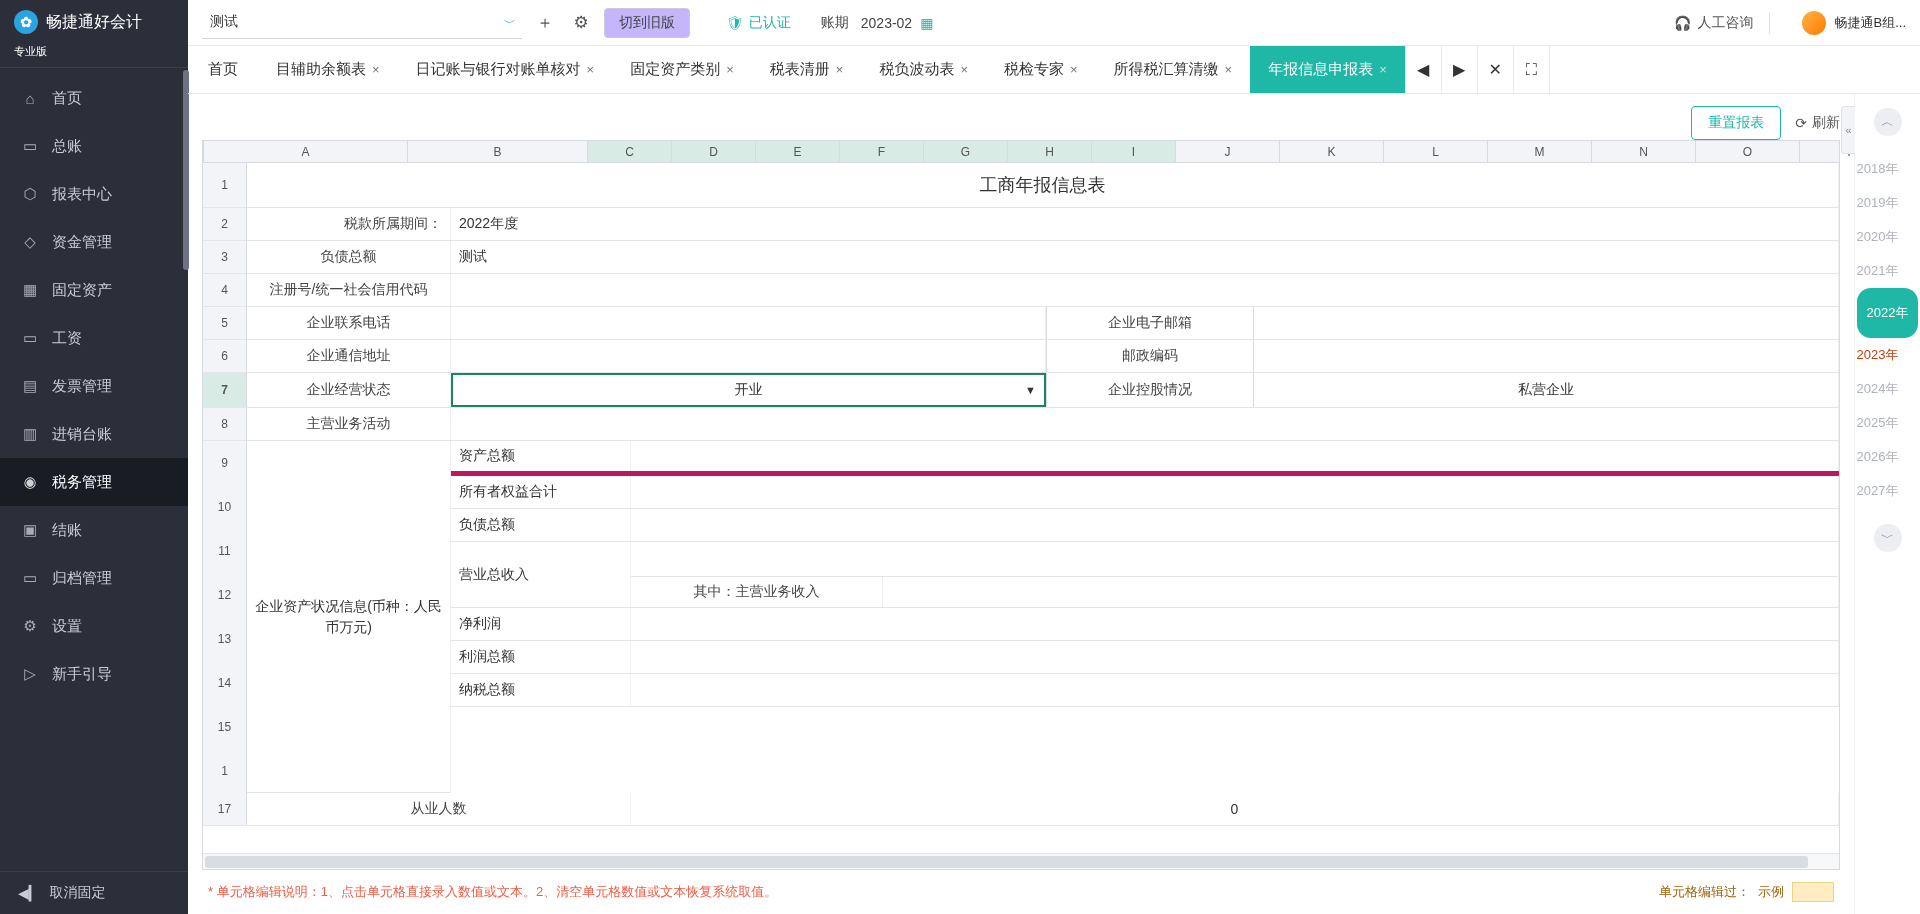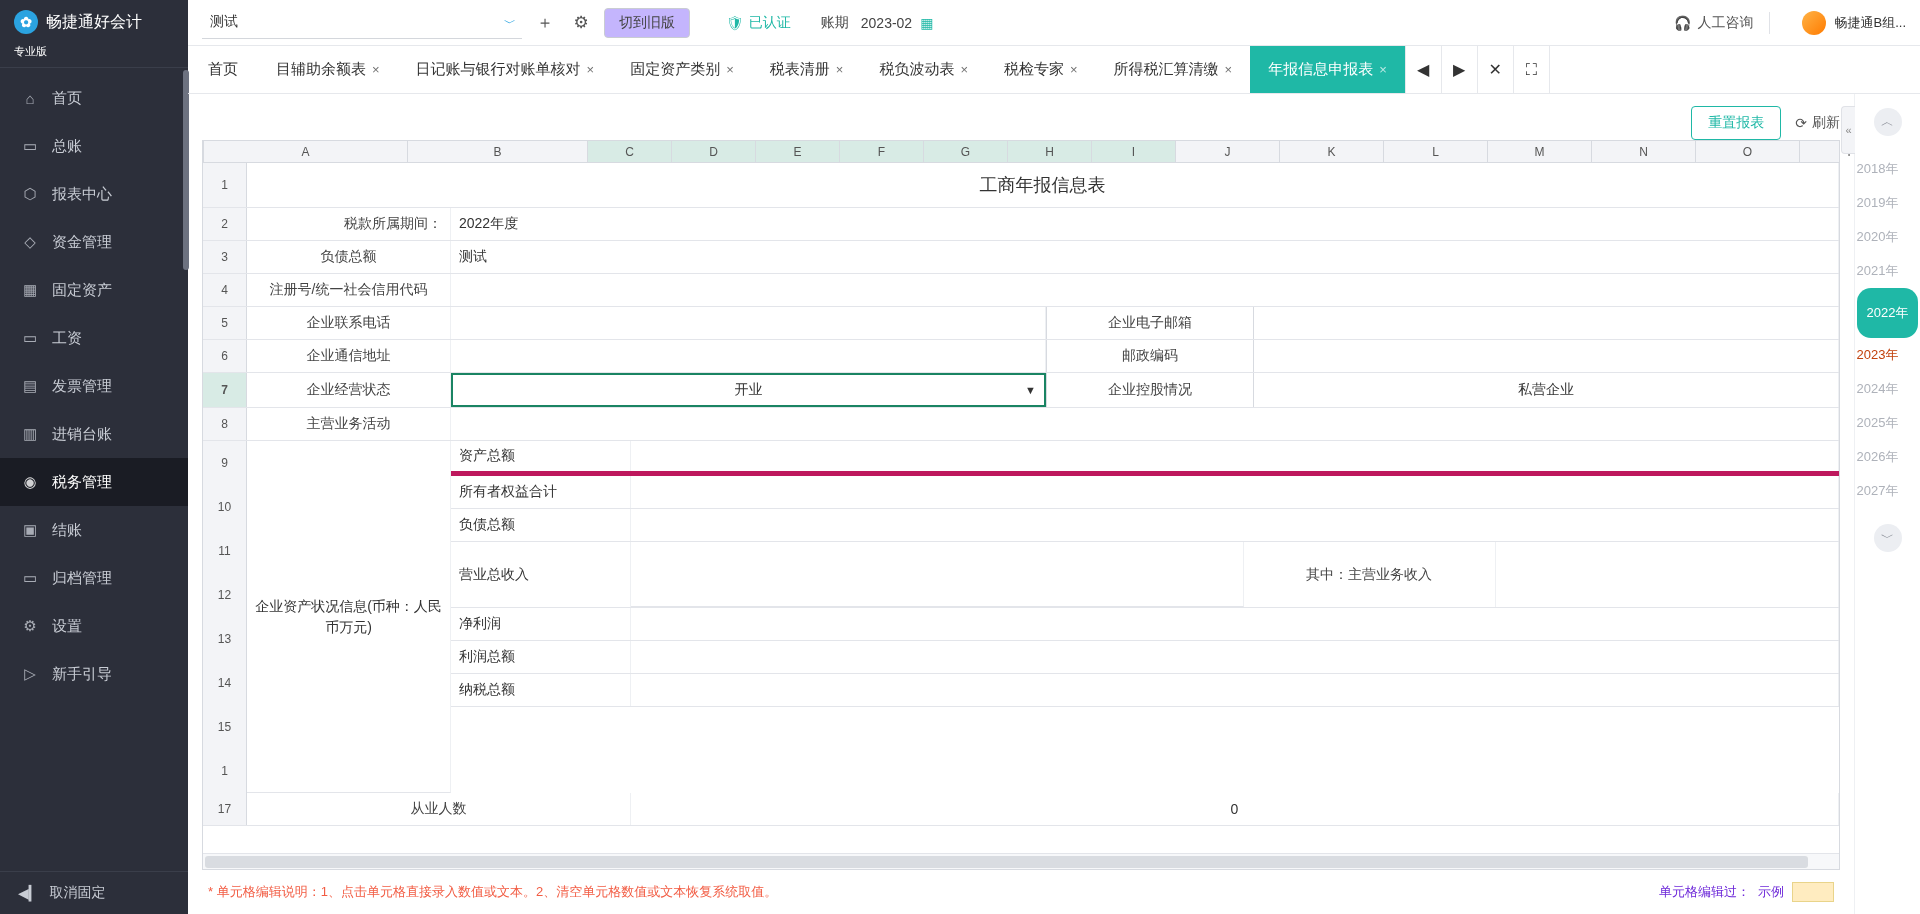--- a/index.html
+++ b/index.html
@@ -62,21 +62,21 @@
 .row { display: flex; border-bottom: 1px solid #e3e5ea; min-height: 33px; }
 .row-h { width: 44px; flex: 0 0 44px; background: #f3f4f7; border-right: 1px solid #d7dae0; display: flex; align-items: center; justify-content: center; font-size: 12px; color: #555; }
 .row-h.sel { background: #d8ebe5; font-weight: bold; }
 .cell { border-right: 1px solid #eef0f3; padding: 6px 8px; font-size: 14px; display: flex; align-items: center; }
 .title-cell { justify-content: center; font-size: 18px; font-weight: 500; color: #333; padding: 10px; }
 .label-cell { justify-content: center; color: #444; }
 .merged-vert { writing-mode: horizontal-tb; text-align: center; justify-content: center; }
 .selected-cell { border: 2px solid #1a8463; position: relative; }
 .selected-cell .caret { position: absolute; right: 8px; color: #333; font-size: 11px; }
 .footer-hint { padding: 12px 6px; font-size: 13px; color: #f25c43; display: flex; align-items: center; gap: 20px; }
-.footer-right { margin-left: auto; color: #6d28d9; display: flex; align-items: center; gap: 8px; }
+.footer-right { margin-left: auto; color: #a16207; display: flex; align-items: center; gap: 8px; }
 .edited-box { width: 42px; height: 20px; background: #ffecc0; border: 1px solid #e9d48a; }
 
 .year-panel { width: 66px; background: #fff; border-left: 1px solid #eef0f3; display: flex; flex-direction: column; align-items: center; padding: 10px 0; gap: 6px; position: relative; }
 .collapse-btn { position: absolute; left: -14px; top: 12px; width: 14px; height: 48px; background: #f3f4f7; border: 1px solid #e0e2e7; border-right: none; display: flex; align-items: center; justify-content: center; color: #888; cursor: pointer; font-size: 11px; border-radius: 4px 0 0 4px; }
 .year-arrow { width: 28px; height: 28px; border-radius: 50%; background: #eceef2; display: flex; align-items: center; justify-content: center; color: #8a8e97; cursor: pointer; margin: 4px 0 10px; }
 .year-item { font-size: 13px; color: #aeb2ba; padding: 8px 0; cursor: pointer; }
 .year-item.near { color: #c2410c; }
 .year-item.active { background: #1fb8a6; color: #fff; border-radius: 14px; padding: 16px 10px; }
 .hscroll { height: 16px; border-top: 1px solid #e3e5ea; background: #f7f8fa; position: relative; }
 .hthumb { position: absolute; left: 2px; top: 2px; height: 12px; width: 98%; background: #d9dce1; border-radius: 3px; }
@@ -332,21 +332,21 @@
                 <div class="row">
                     <div class="cell" style="width:180px">所有者权益合计</div>
                     <div class="cell" style="flex:1"></div>
                   </div>
                 <div class="row">
                     <div class="cell" style="width:180px">负债总额</div>
                     <div class="cell" style="flex:1"></div>
                   </div>
                 <div style="display:flex;height:66px;border-bottom:1px solid #e3e5ea">
                   <div class="cell" style="width:180px">营业总收入</div>
-                  <div style="flex:1;display:flex;flex-direction:row">
+                  <div style="flex:1;display:flex;flex-direction:column">
                     <div class="cell" style="flex:1;border-bottom:1px solid #e3e5ea"></div>
                     <div style="display:flex;flex:1">
                         <div class="cell label-cell" style="width:252px">其中：主营业务收入</div>
                         <div class="cell" style="flex:1"></div>
                       </div>
                   </div>
                 </div>
                 <div class="row">
                     <div class="cell" style="width:180px">净利润</div>
                     <div class="cell" style="flex:1"></div>

